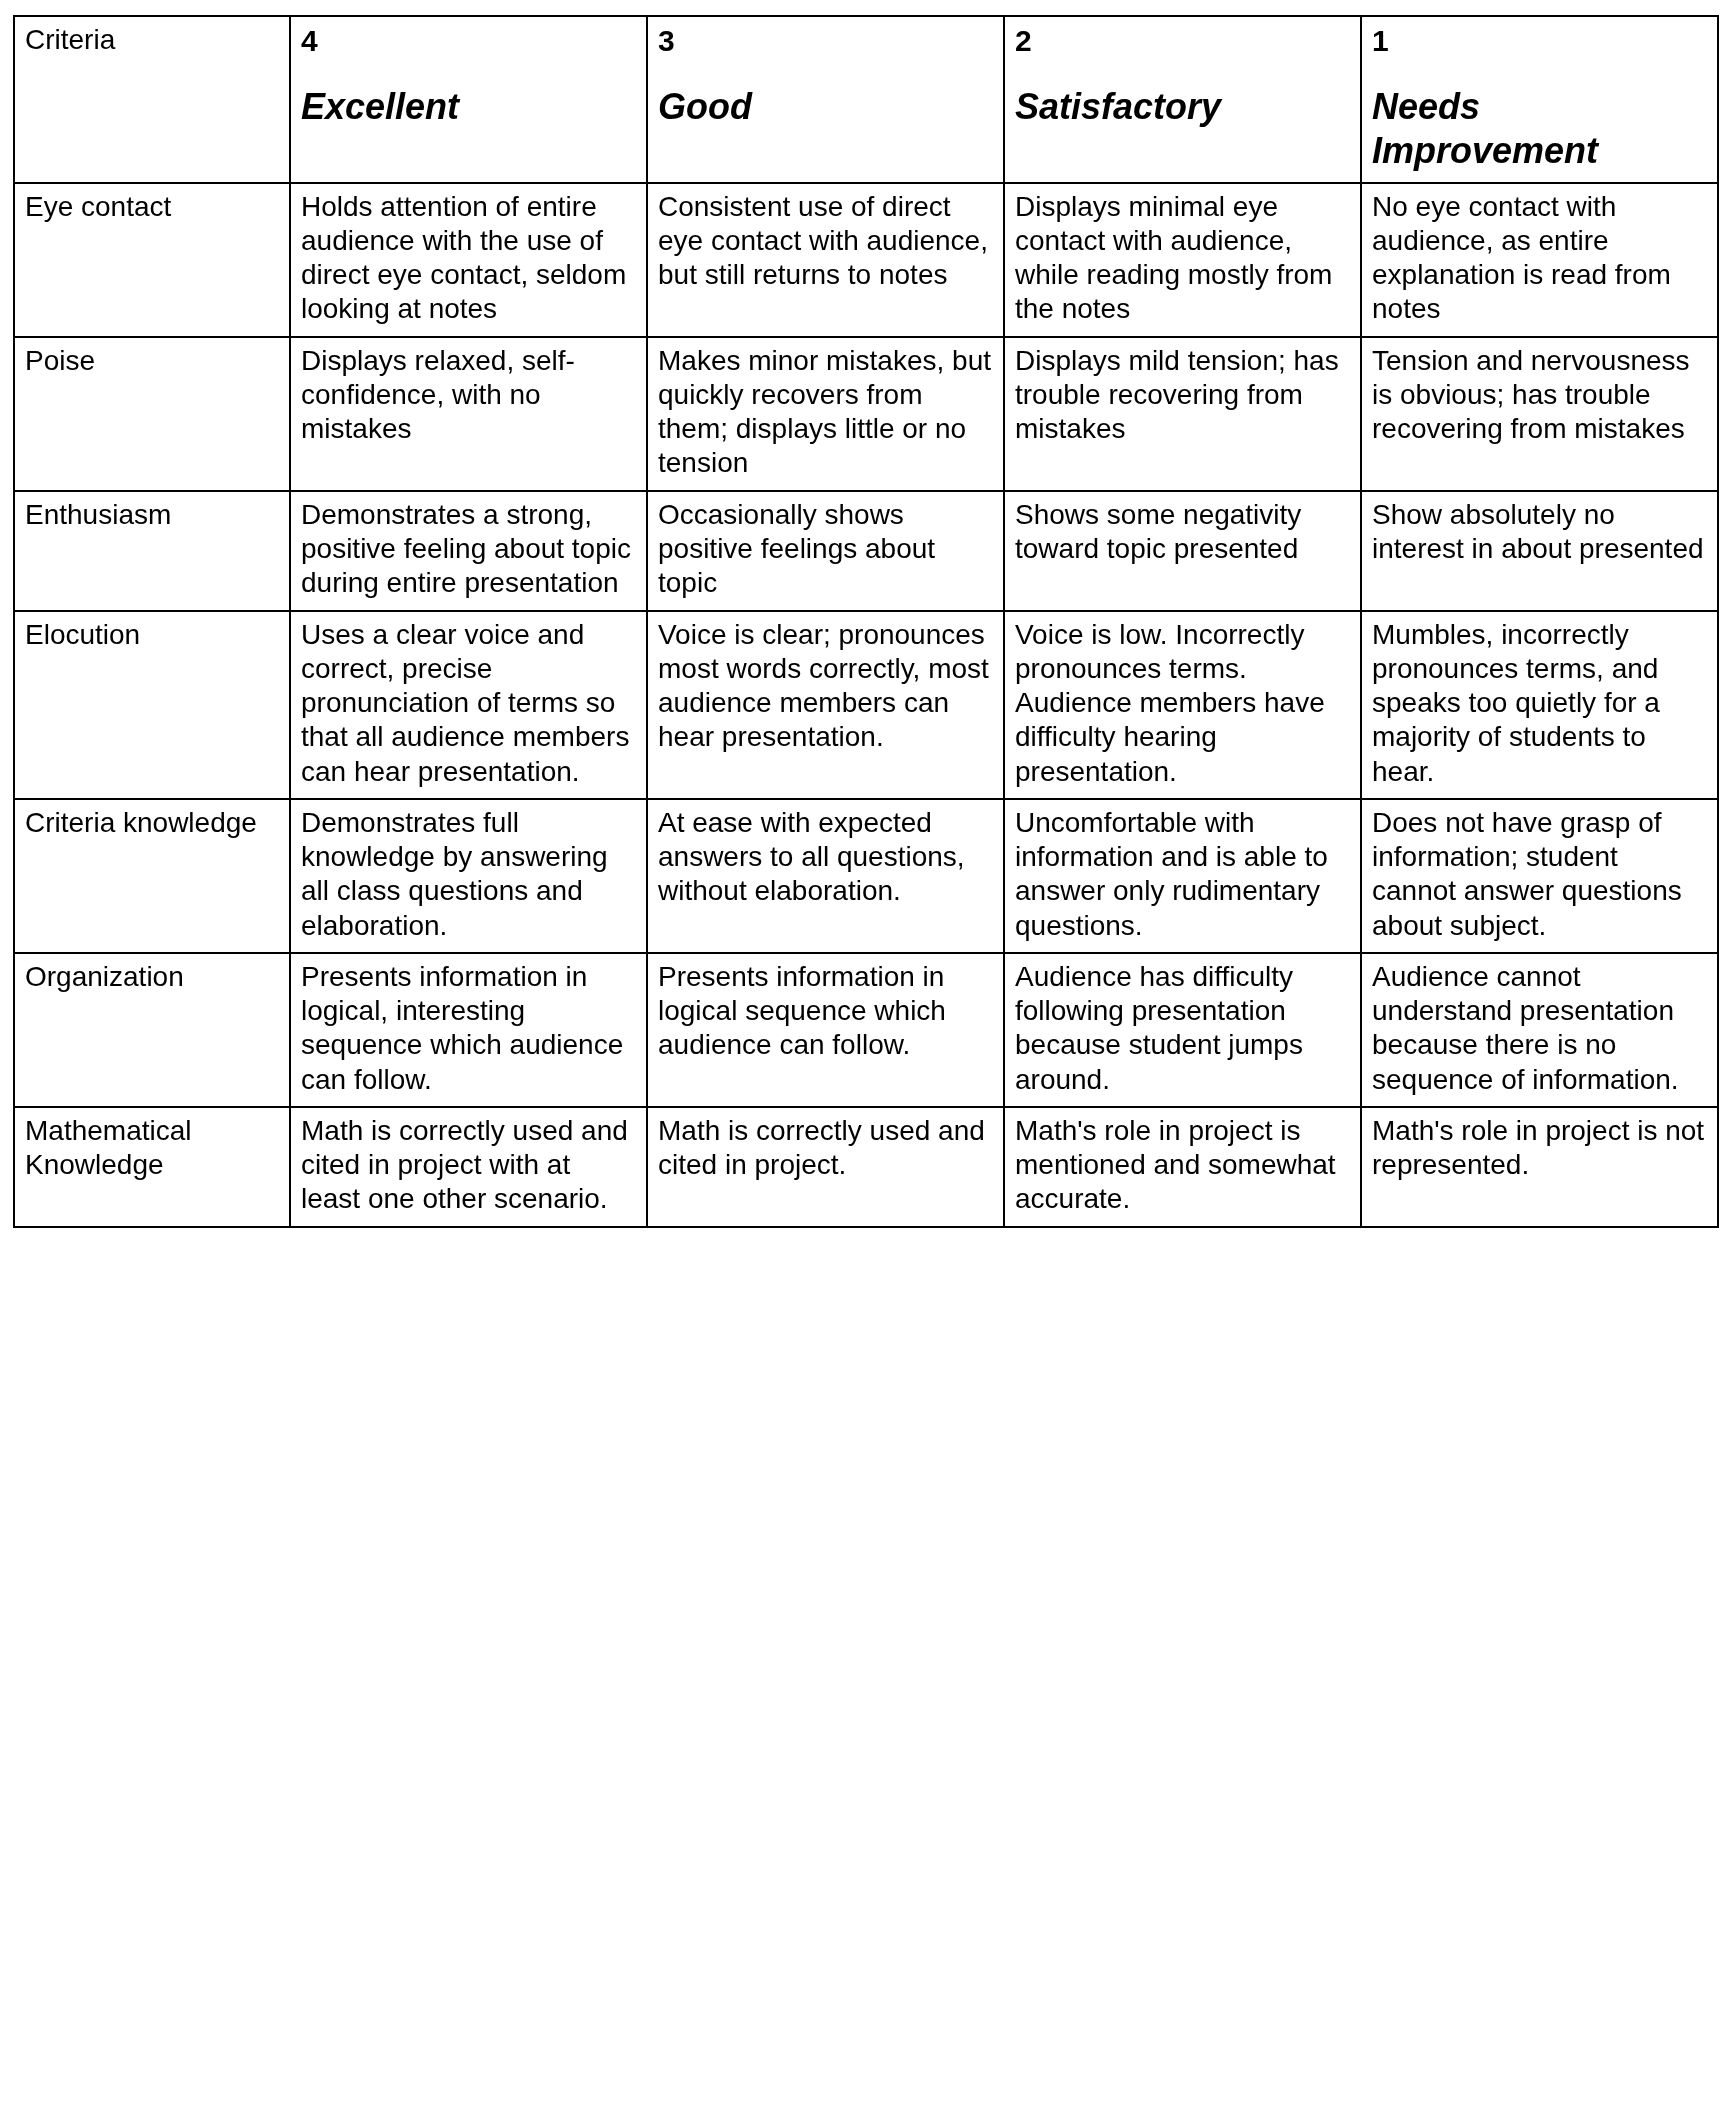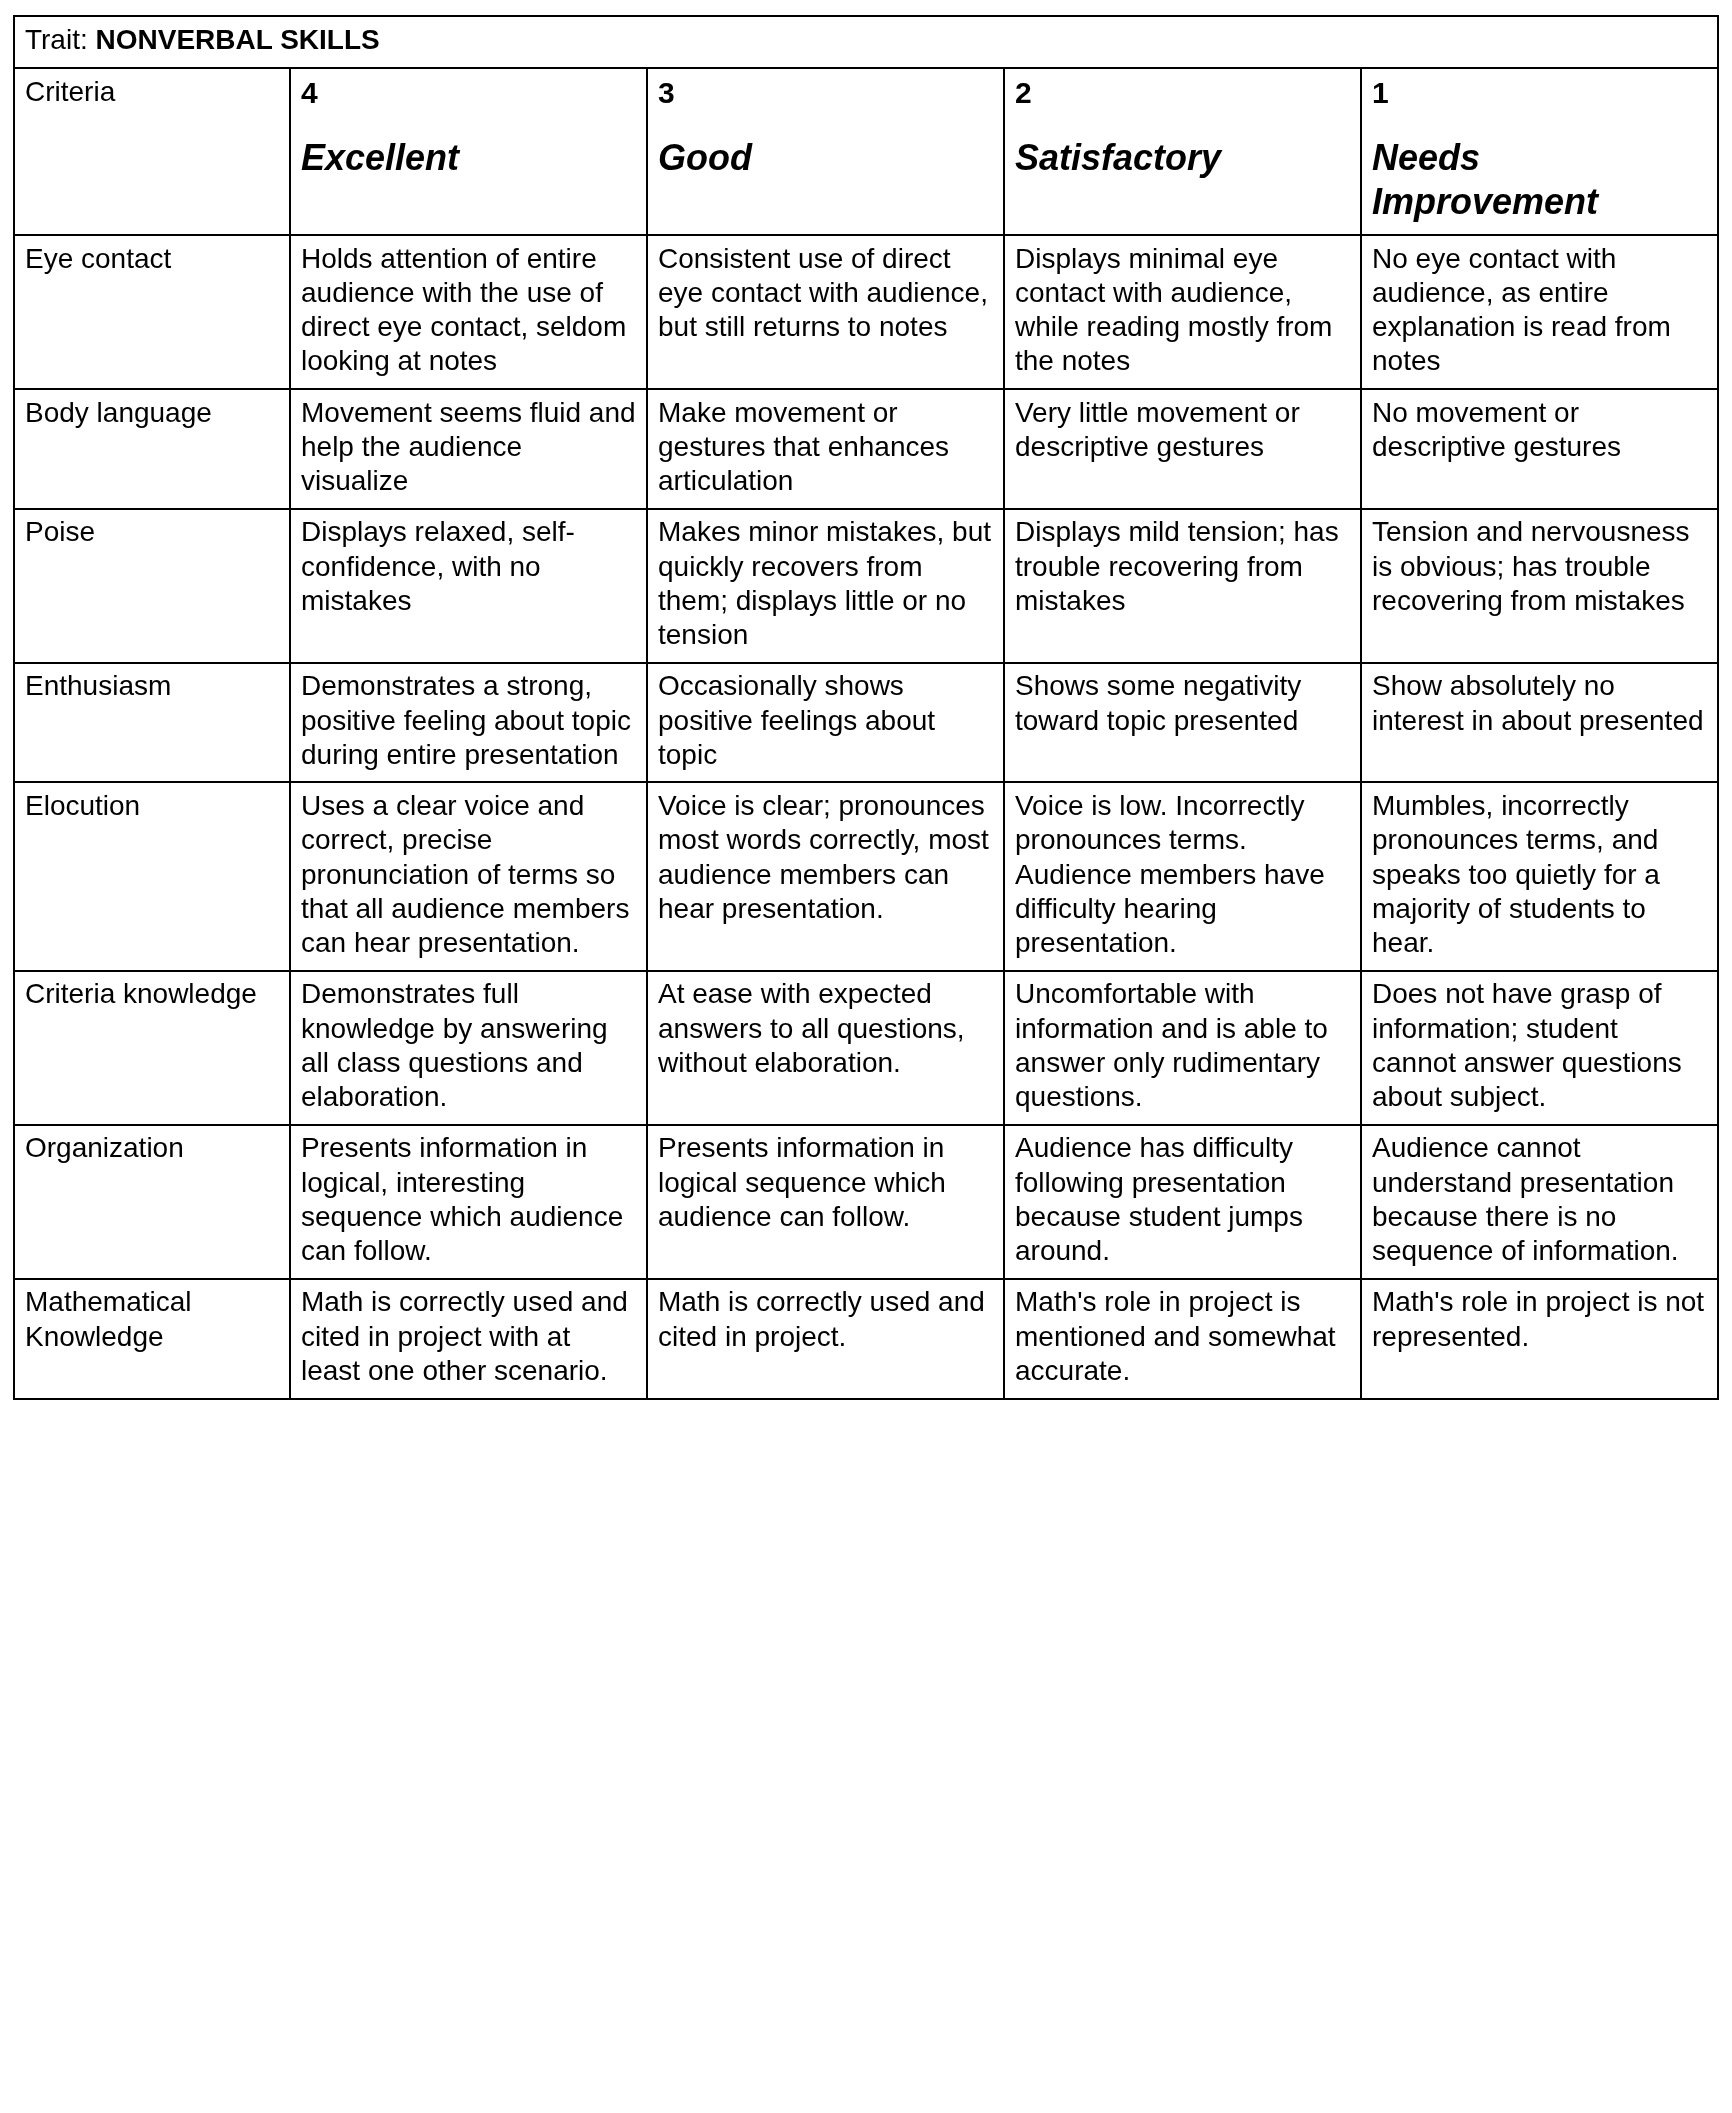--- a/index.html
+++ b/index.html
@@ -83,26 +83,20 @@
 <div class="page">
   <table class="rubric">
     <colgroup>
       <col class="c-crit">
       <col class="c-cell">
       <col class="c-cell">
       <col class="c-cell">
       <col class="c-cell">
     </colgroup>
     <tbody>
-      <tr class="trait-row">
-        <td colspan="5">
-          <span class="trait-label">Trait:</span>
-          <span class="trait-value">NONVERBAL SKILLS</span>
-        </td>
-      </tr>
       <tr>
         <td class="hdr-criteria">Criteria</td>
         <td class="hdr-level">
           <span class="hdr-num">4</span>
           <span class="hdr-word">Excellent</span>
         </td>
         <td class="hdr-level">
           <span class="hdr-num">3</span>
           <span class="hdr-word">Good</span>
         </td>
@@ -115,27 +109,20 @@
           <span class="hdr-word">Needs Improvement</span>
         </td>
       </tr>
 
       <tr>
         <td class="crit-name">Eye contact</td>
         <td>Holds attention of entire audience with the use of direct eye contact, seldom looking at notes</td>
         <td>Consistent use of direct eye contact with audience, but still returns to notes</td>
         <td>Displays minimal eye contact with audience, while reading mostly from the notes</td>
         <td>No eye contact with audience, as entire explanation is read from notes</td>
-      </tr>
-      <tr>
-        <td class="crit-name">Body language</td>
-        <td>Movement seems fluid and help the audience visualize</td>
-        <td>Make movement or gestures that enhances articulation</td>
-        <td>Very little movement or descriptive gestures</td>
-        <td>No movement or descriptive gestures</td>
       </tr>
       <tr>
         <td class="crit-name">Poise</td>
         <td>Displays relaxed, self-confidence, with no mistakes</td>
         <td>Makes minor mistakes, but quickly recovers from them; displays little or no tension</td>
         <td>Displays mild tension; has trouble recovering from mistakes</td>
         <td>Tension and nervousness is obvious; has trouble recovering from mistakes</td>
       </tr>
       <tr>
         <td class="crit-name">Enthusiasm</td>

